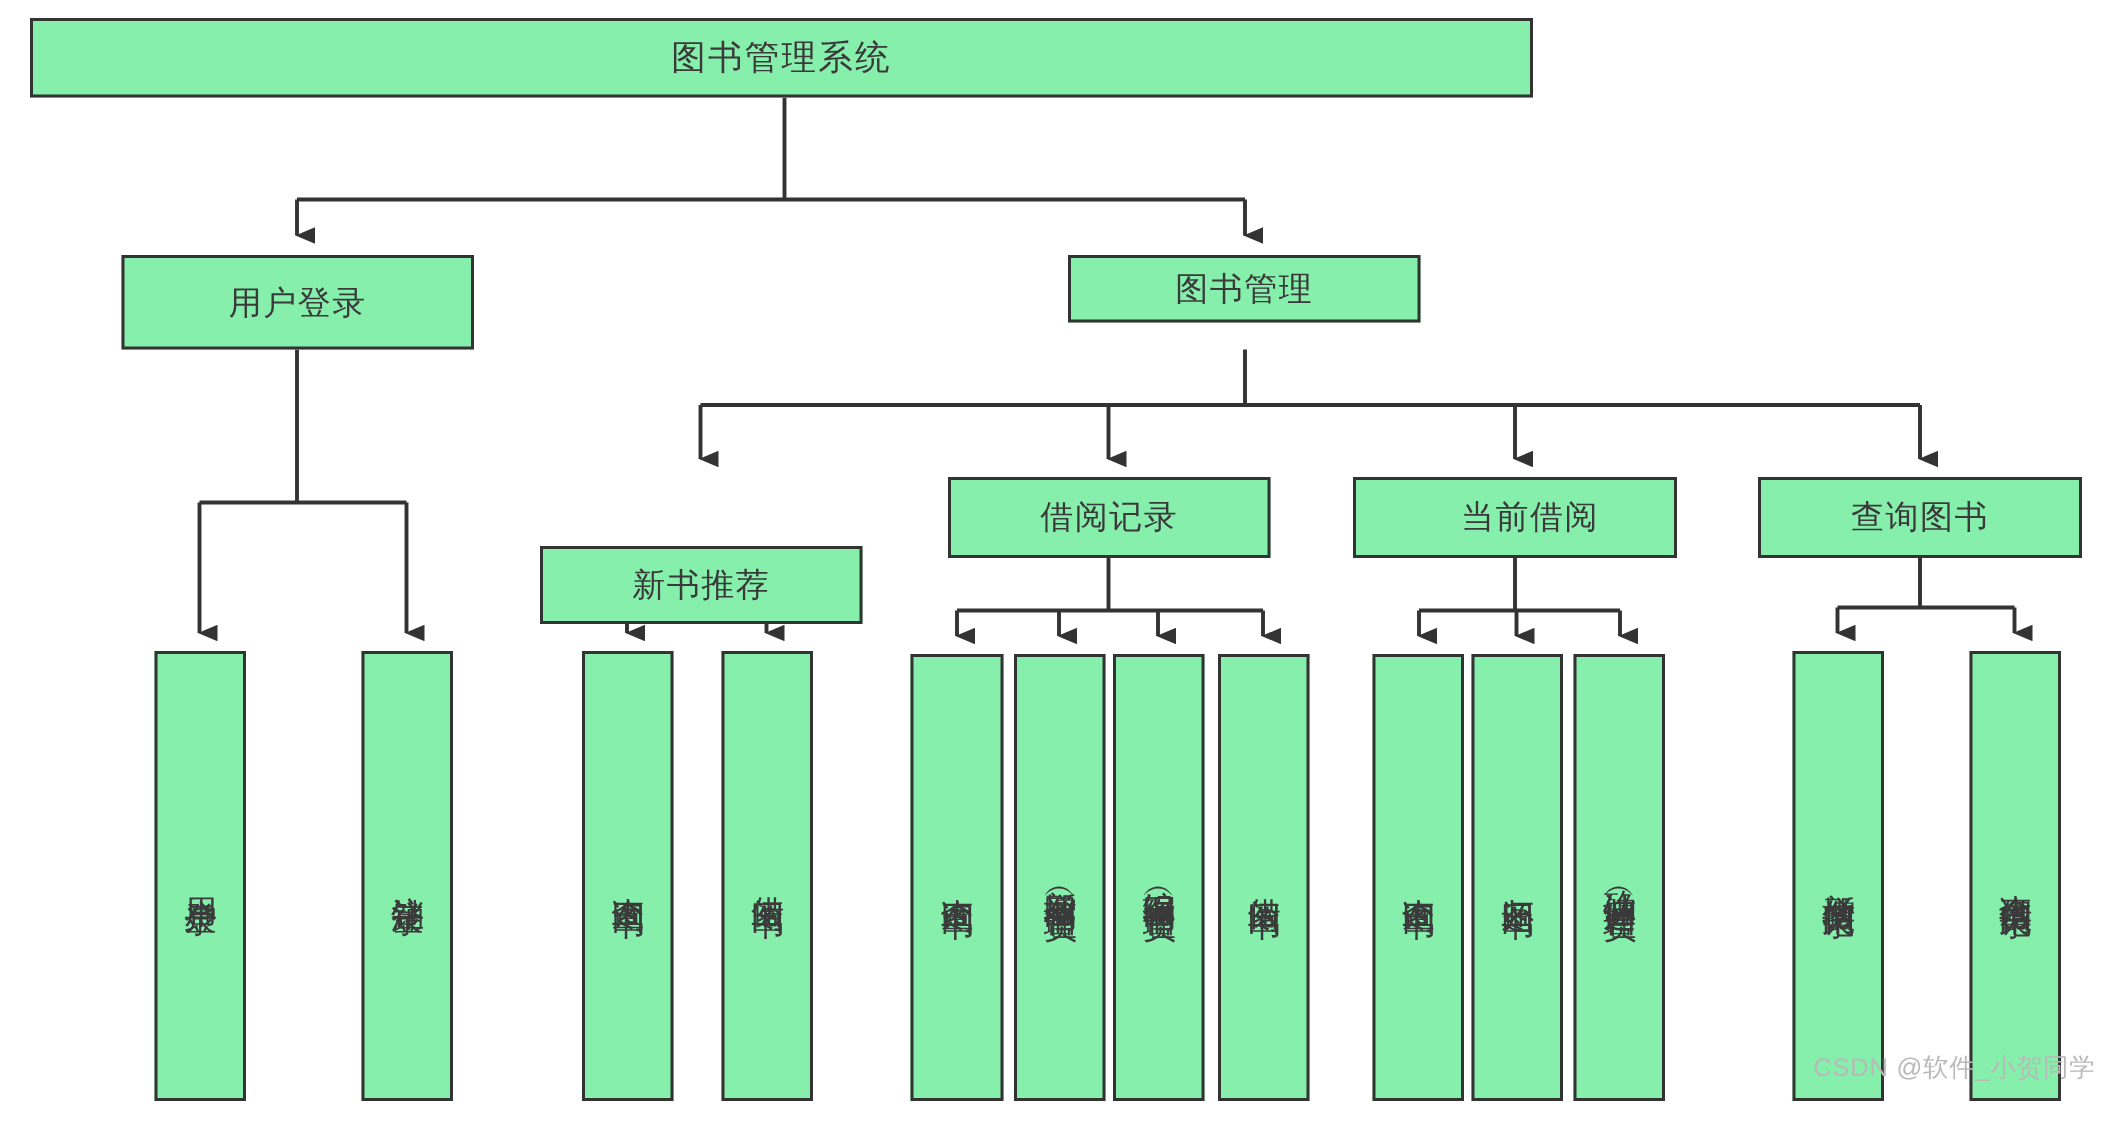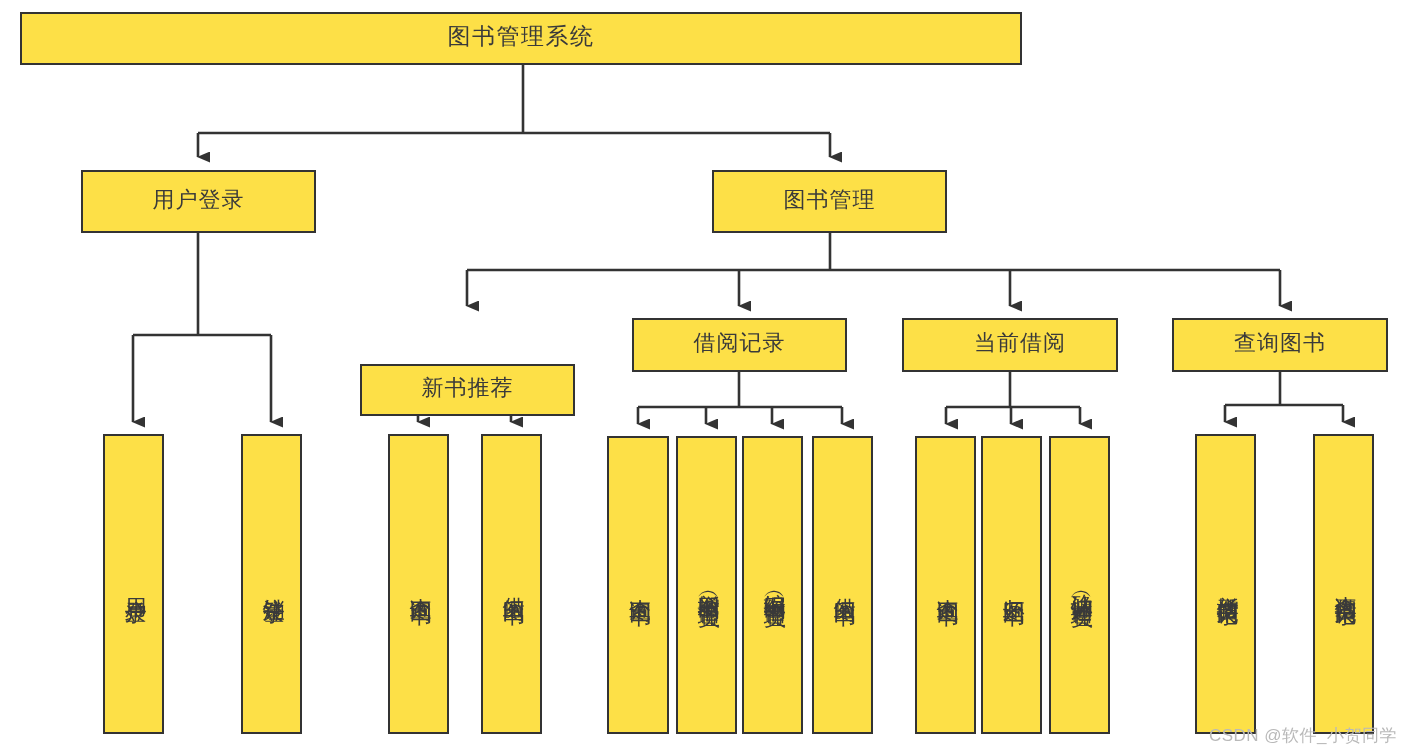--- a/index.html
+++ b/index.html
@@ -17,27 +17,26 @@
   svg#wires{
     position:absolute;
     left:0; top:0;
     width:1405px;
     height:747px;
     pointer-events:none;
   }
   .node{
     position:absolute;
     box-sizing:border-box;
-    background:#fde047;
+    background:#86efac;
     border:2.5px solid #333333;
     display:flex;
     align-items:center;
     justify-content:center;
     text-align:center;
-    font-family:Liberation Mono, monospace;
   }
   .node-h{
     font-size:22px;
     line-height:1.25;
     letter-spacing:1px;
     white-space:nowrap;
   }
   .node-root{
     font-size:23px;
     letter-spacing:1.5px;
@@ -53,21 +52,21 @@
     justify-content:center;
   }
   .node-v .vtext{
     writing-mode:vertical-rl;
     text-orientation:upright;
     display:block;
   }
   .watermark{
     position:absolute;
     right:8px;
-    bottom:0;
+    bottom:24px;
     font-size:17px;
     color:#b9b9b9;
     letter-spacing:0.5px;
     white-space:nowrap;
     z-index:5;
   }
 </style>
 </head>
 <body>
 
@@ -123,21 +122,21 @@
     </g>
   </svg>
 
   <div class="node node-h node-root" style="left:20px; top:12px; width:1002px; height:53px;">
     <span>图书管理系统</span>
   </div>
 
   <div class="node node-h" style="left:81px; top:170px; width:235px; height:63px;">
     <span>用户登录</span>
   </div>
-  <div class="node node-h" style="left:712px; top:170px; width:235px; height:63px;">
+  <div class="node node-h" style="left:712px; top:170px; width:235px; height:45px;">
     <span>图书管理</span>
   </div>
 
   <div class="node node-h" style="left:360px; top:318px; width:215px; height:52px;margin-top:46px;">
     <span>新书推荐</span>
   </div>
   <div class="node node-h" style="left:632px; top:318px; width:215px; height:54px;">
     <span>借阅记录</span>
   </div>
   <div class="node node-h" style="left:902px; top:318px; width:216px; height:54px;padding-left:20px;">

